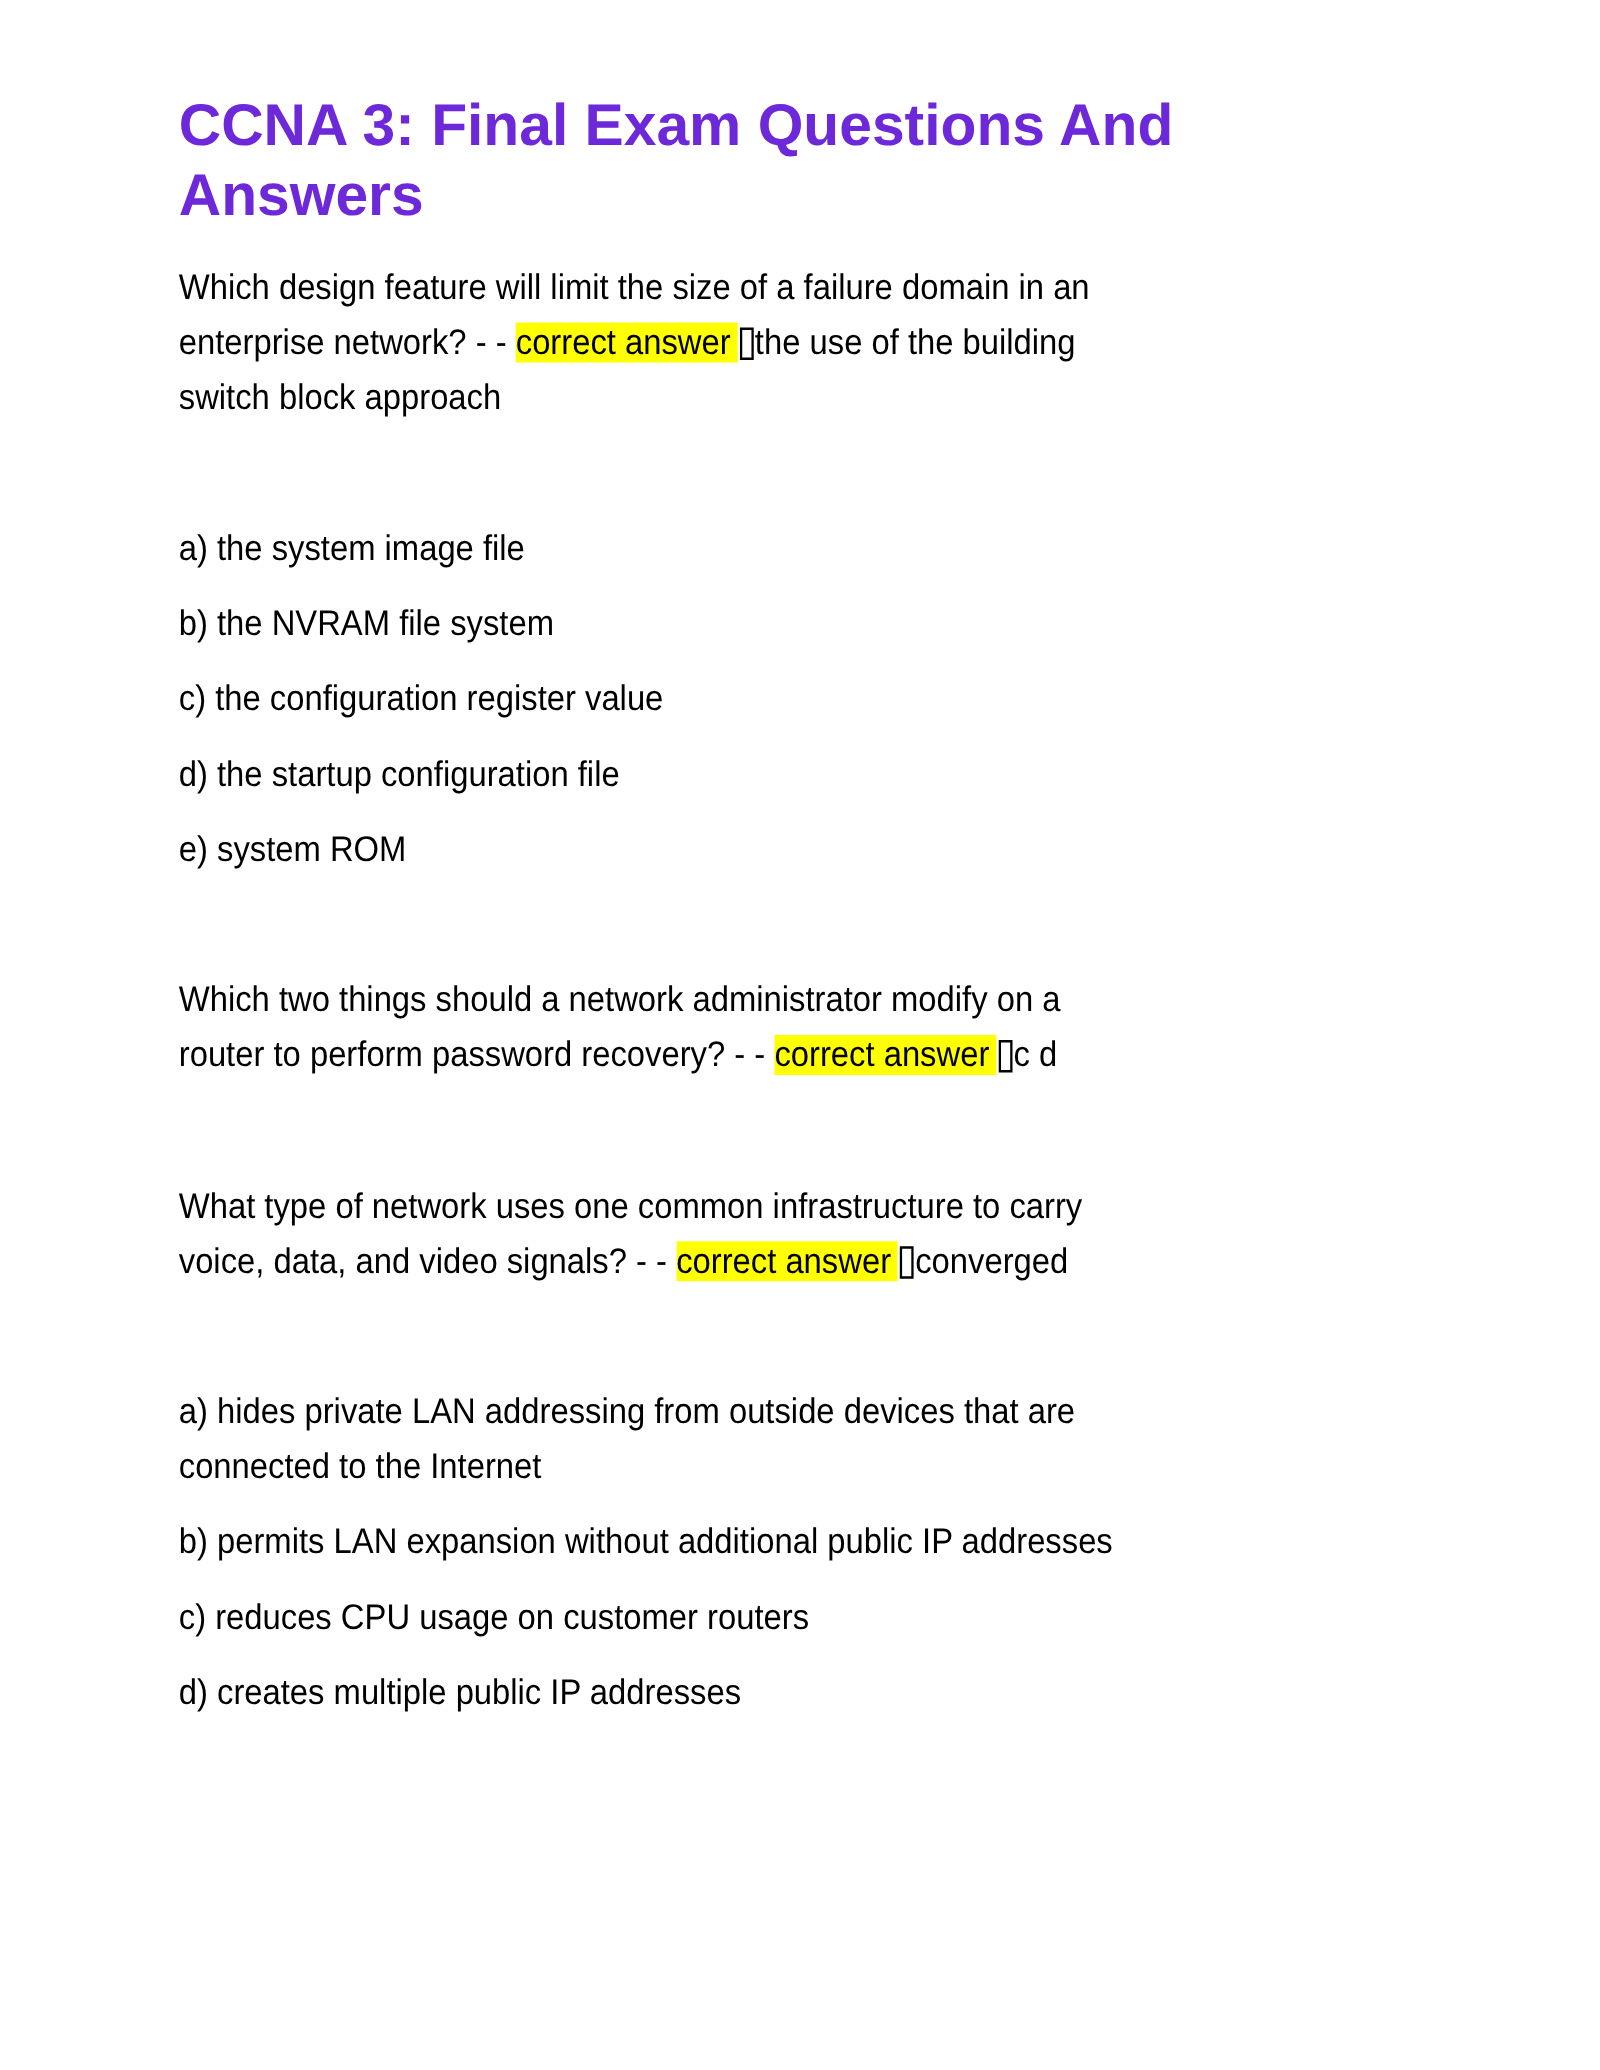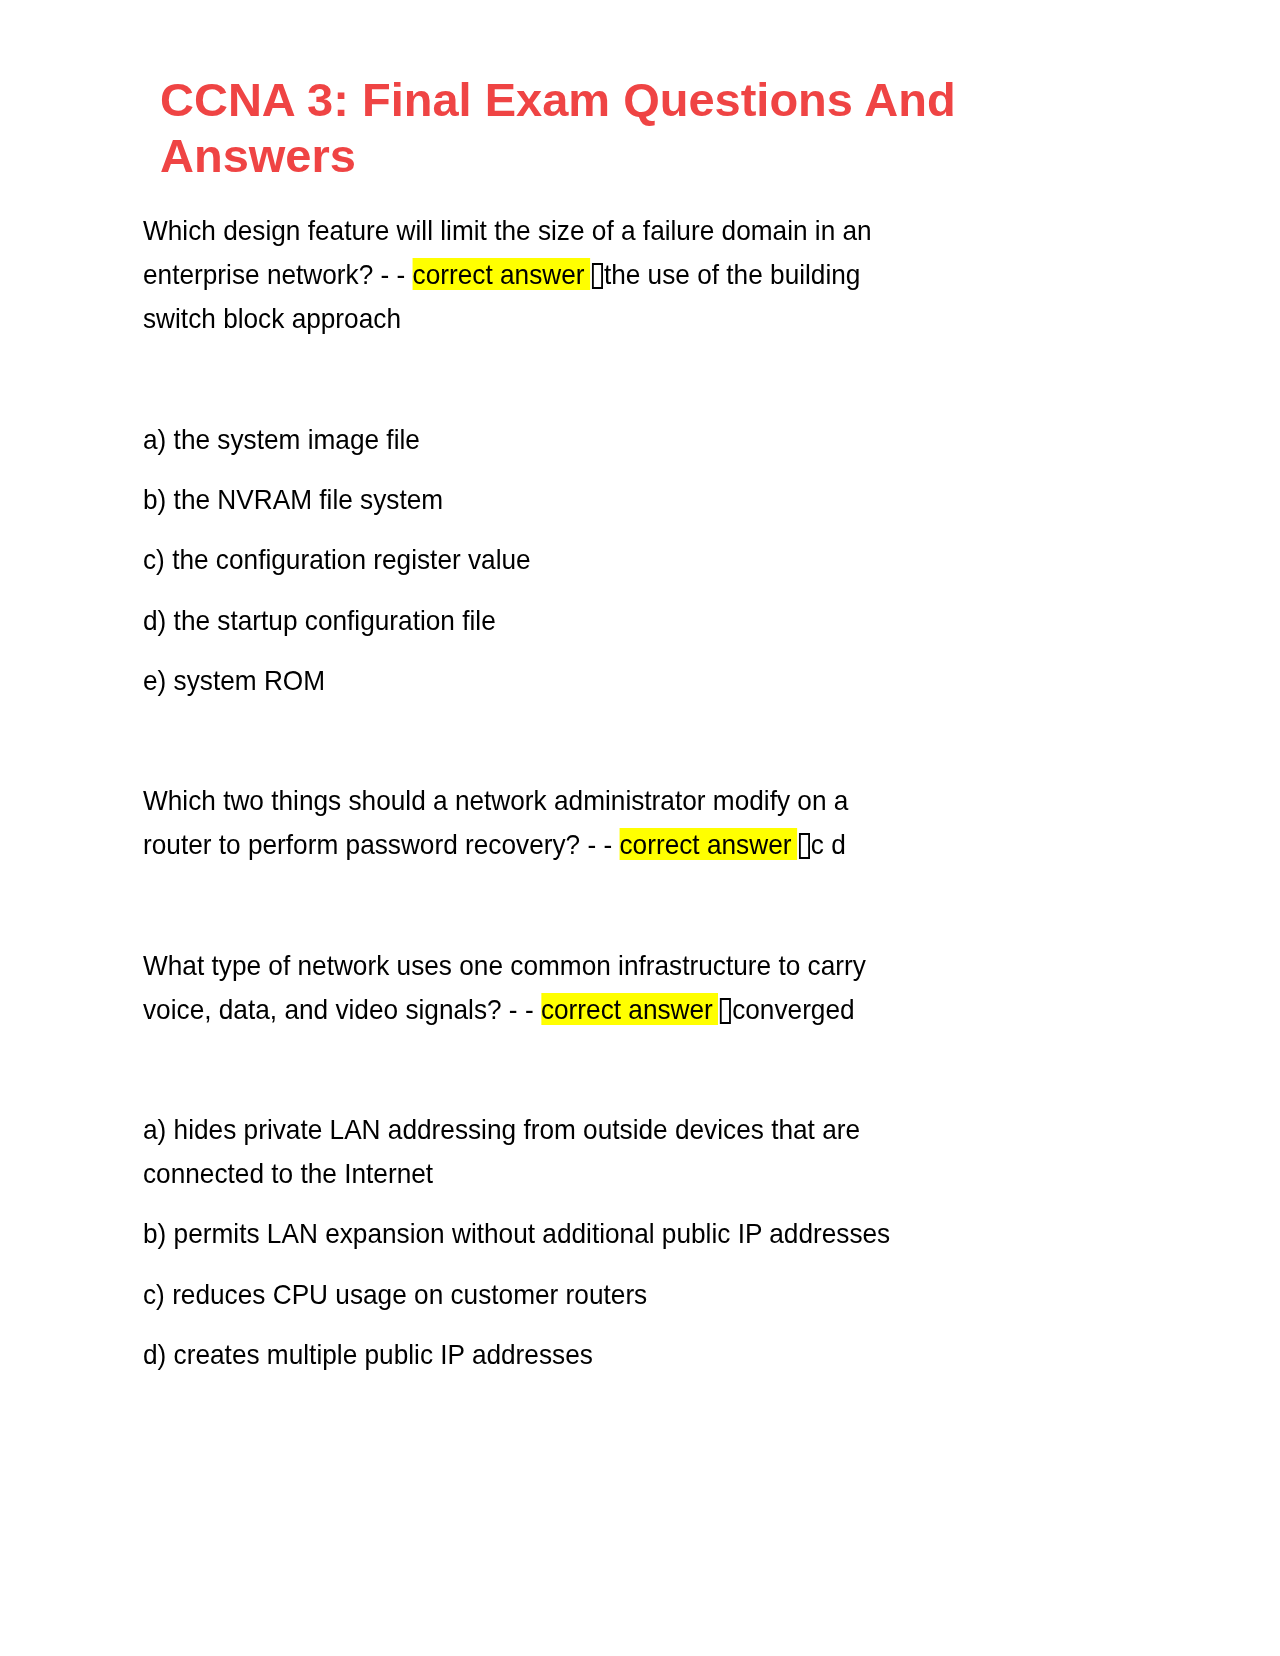--- a/index.html
+++ b/index.html
@@ -14,29 +14,29 @@
       overflow: hidden;
     }
     .page {
       position: absolute;
       left: 143px;
       top: 0;
       width: 1000px;
     }
     .title {
       position: absolute;
-      left: 17px;
+      left: 0;
       top: 72px;
       width: 960px;
       margin: 0;
       font-family: "Liberation Sans", sans-serif;
       font-weight: bold;
       font-size: 47px;
       line-height: 56px;
-      color: #ef4444;
+      color: #6d28d9;
       letter-spacing: 0px;
     }
     .para {
       position: absolute;
       left: 0;
       margin: 0;
       font-family: "Liberation Sans", sans-serif;
       font-size: 28.5px;
       line-height: 44.5px;
       color: #000000;

